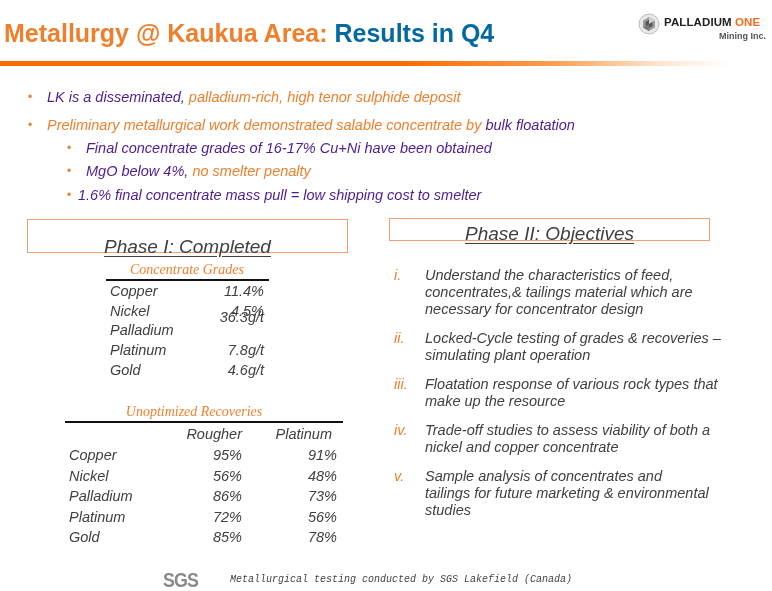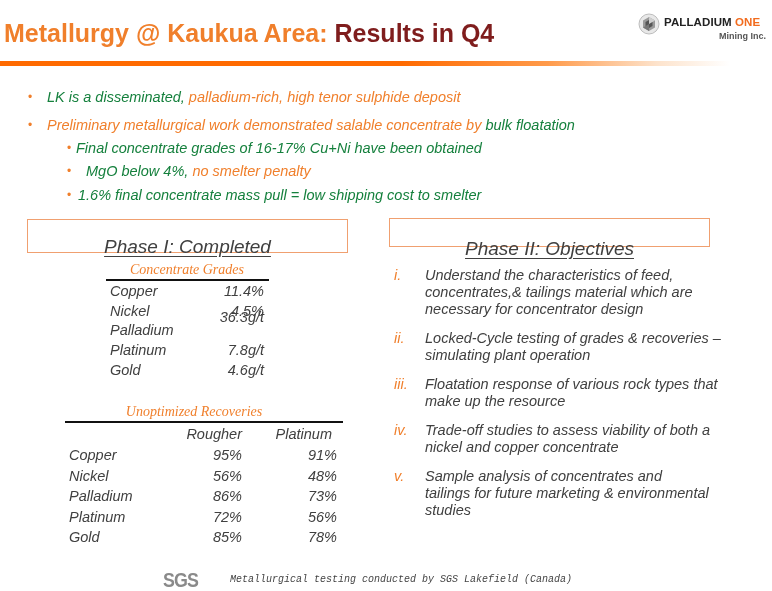--- a/index.html
+++ b/index.html
@@ -4,38 +4,38 @@
 <style>
   * { margin: 0; padding: 0; box-sizing: border-box; }
   html, body { width: 772px; height: 591px; background: #ffffff; overflow: hidden; }
   body { position: relative; font-family: "Liberation Sans", sans-serif; color: #3d3d3d; }
 
   .title {
     position: absolute; left: 4px; top: 19px;
     font-size: 25px; font-weight: bold; white-space: nowrap; letter-spacing: 0px;
   }
   .title .t1 { color: #f07f2b; }
-  .title .t2 { color: #7f1d1d; }
+  .title .t2 { color: #0369a1; }
 
   .rule {
     position: absolute; left: 0; top: 61px; width: 730px; height: 5px;
     background: linear-gradient(to right, #ff6a00 0%, #ff6a00 55%, #ff9a4a 75%, #fde3cc 90%, #ffffff 100%);
   }
 
   .logo { position: absolute; left: 638px; top: 12px; width: 130px; height: 36px; }
   .logo .mark { position: absolute; left: 0; top: 1px; width: 22px; height: 22px; }
   .logo .name { position: absolute; left: 26px; top: 4px; font-size: 11.5px; font-weight: bold; color: #222; white-space: nowrap; letter-spacing: 0.1px; }
   .logo .name .one { color: #f26b1d; }
   .logo .sub { position: absolute; right: 2px; top: 19px; font-size: 9px; font-weight: bold; color: #555; white-space: nowrap; }
 
   .bullets { position: absolute; left: 0; top: 86px; width: 772px; font-style: italic; font-size: 14.5px; }
   .b { position: absolute; white-space: nowrap; }
   .b .dot { position: absolute; color: #f07f2b; font-style: normal; font-size: 12px; top: 1px; }
   .orange { color: #f07f2b; }
-  .gray { color: #15803d; }
+  .gray { color: #4c1d95; }
 
   .phase-box {
     position: absolute; border: 1.5px solid #f0a070; background: #fff;
     text-align: center; font-style: italic; font-size: 19px; color: #404040;
   }
   .phase-box span { text-decoration: underline; text-underline-offset: 3px; }
 
   .tbl-title { position: absolute; font-style: italic; font-size: 14px; color: #f07f2b; text-align: center; white-space: nowrap; font-family: Liberation Serif, serif; }
   .tbl-rule { position: absolute; height: 2px; background: #111; }
   .cell { position: absolute; font-style: italic; font-size: 14.5px; color: #404040; white-space: nowrap; }
@@ -73,21 +73,21 @@
   <div class="b" style="left:28px; top:3px;">
     <span class="dot" style="left:0;">•</span>
     <span style="margin-left:19px;" class="gray">LK is a disseminated, </span><span class="orange">palladium-rich, high tenor sulphide deposit</span>
   </div>
   <div class="b" style="left:28px; top:31px;">
     <span class="dot" style="left:0;">•</span>
     <span style="margin-left:19px;" class="orange">Preliminary metallurgical work demonstrated salable concentrate by </span><span class="gray">bulk floatation</span>
   </div>
   <div class="b" style="left:67px; top:54px;">
     <span class="dot" style="left:0;">•</span>
-    <span style="margin-left:9px;" class="gray">Final concentrate grades of 16-17% Cu+Ni have been obtained</span>
+    <span style="margin-left:19px;" class="gray">Final concentrate grades of 16-17% Cu+Ni have been obtained</span>
   </div>
   <div class="b" style="left:67px; top:77px;">
     <span class="dot" style="left:0;">•</span>
     <span style="margin-left:19px;" class="gray">MgO below 4%, </span><span class="orange">no smelter penalty</span>
   </div>
   <div class="b" style="left:67px; top:101px;">
     <span class="dot" style="left:0;">•</span>
     <span style="margin-left:11px;" class="gray">1.6% final concentrate mass pull = low shipping cost to smelter</span>
   </div>
 </div>
@@ -149,21 +149,21 @@
     <span class="cell right" style="left:160px; top:509px; width:82px;">72%</span>
     <span class="cell right" style="left:255px; top:509px; width:82px;">56%</span>
   </div>
   <div style="position:absolute; left:0; top:529px; width:360px; height:14px; overflow:hidden;">
     <span class="cell" style="left:69px; top:0px;">Gold</span>
     <span class="cell right" style="left:160px; top:0px; width:82px;">85%</span>
     <span class="cell right" style="left:255px; top:0px; width:82px;">78%</span>
   </div>
 </div>
 
-<div class="phase-box" style="left:389px; top:218px; width:321px; height:29px; padding-top:19px;">
+<div class="phase-box" style="left:389px; top:218px; width:321px; height:23px; padding-top:4px;">
   <span>Phase II: Objectives</span>
 </div>
 
 <div>
   <div class="obj" style="top:267px;">
     <span class="num">i.</span>
     <span class="txt">Understand the characteristics of feed, concentrates,&amp; tailings material which are necessary for concentrator design</span>
   </div>
   <div class="obj" style="top:330px;">
     <span class="num">ii.</span>

